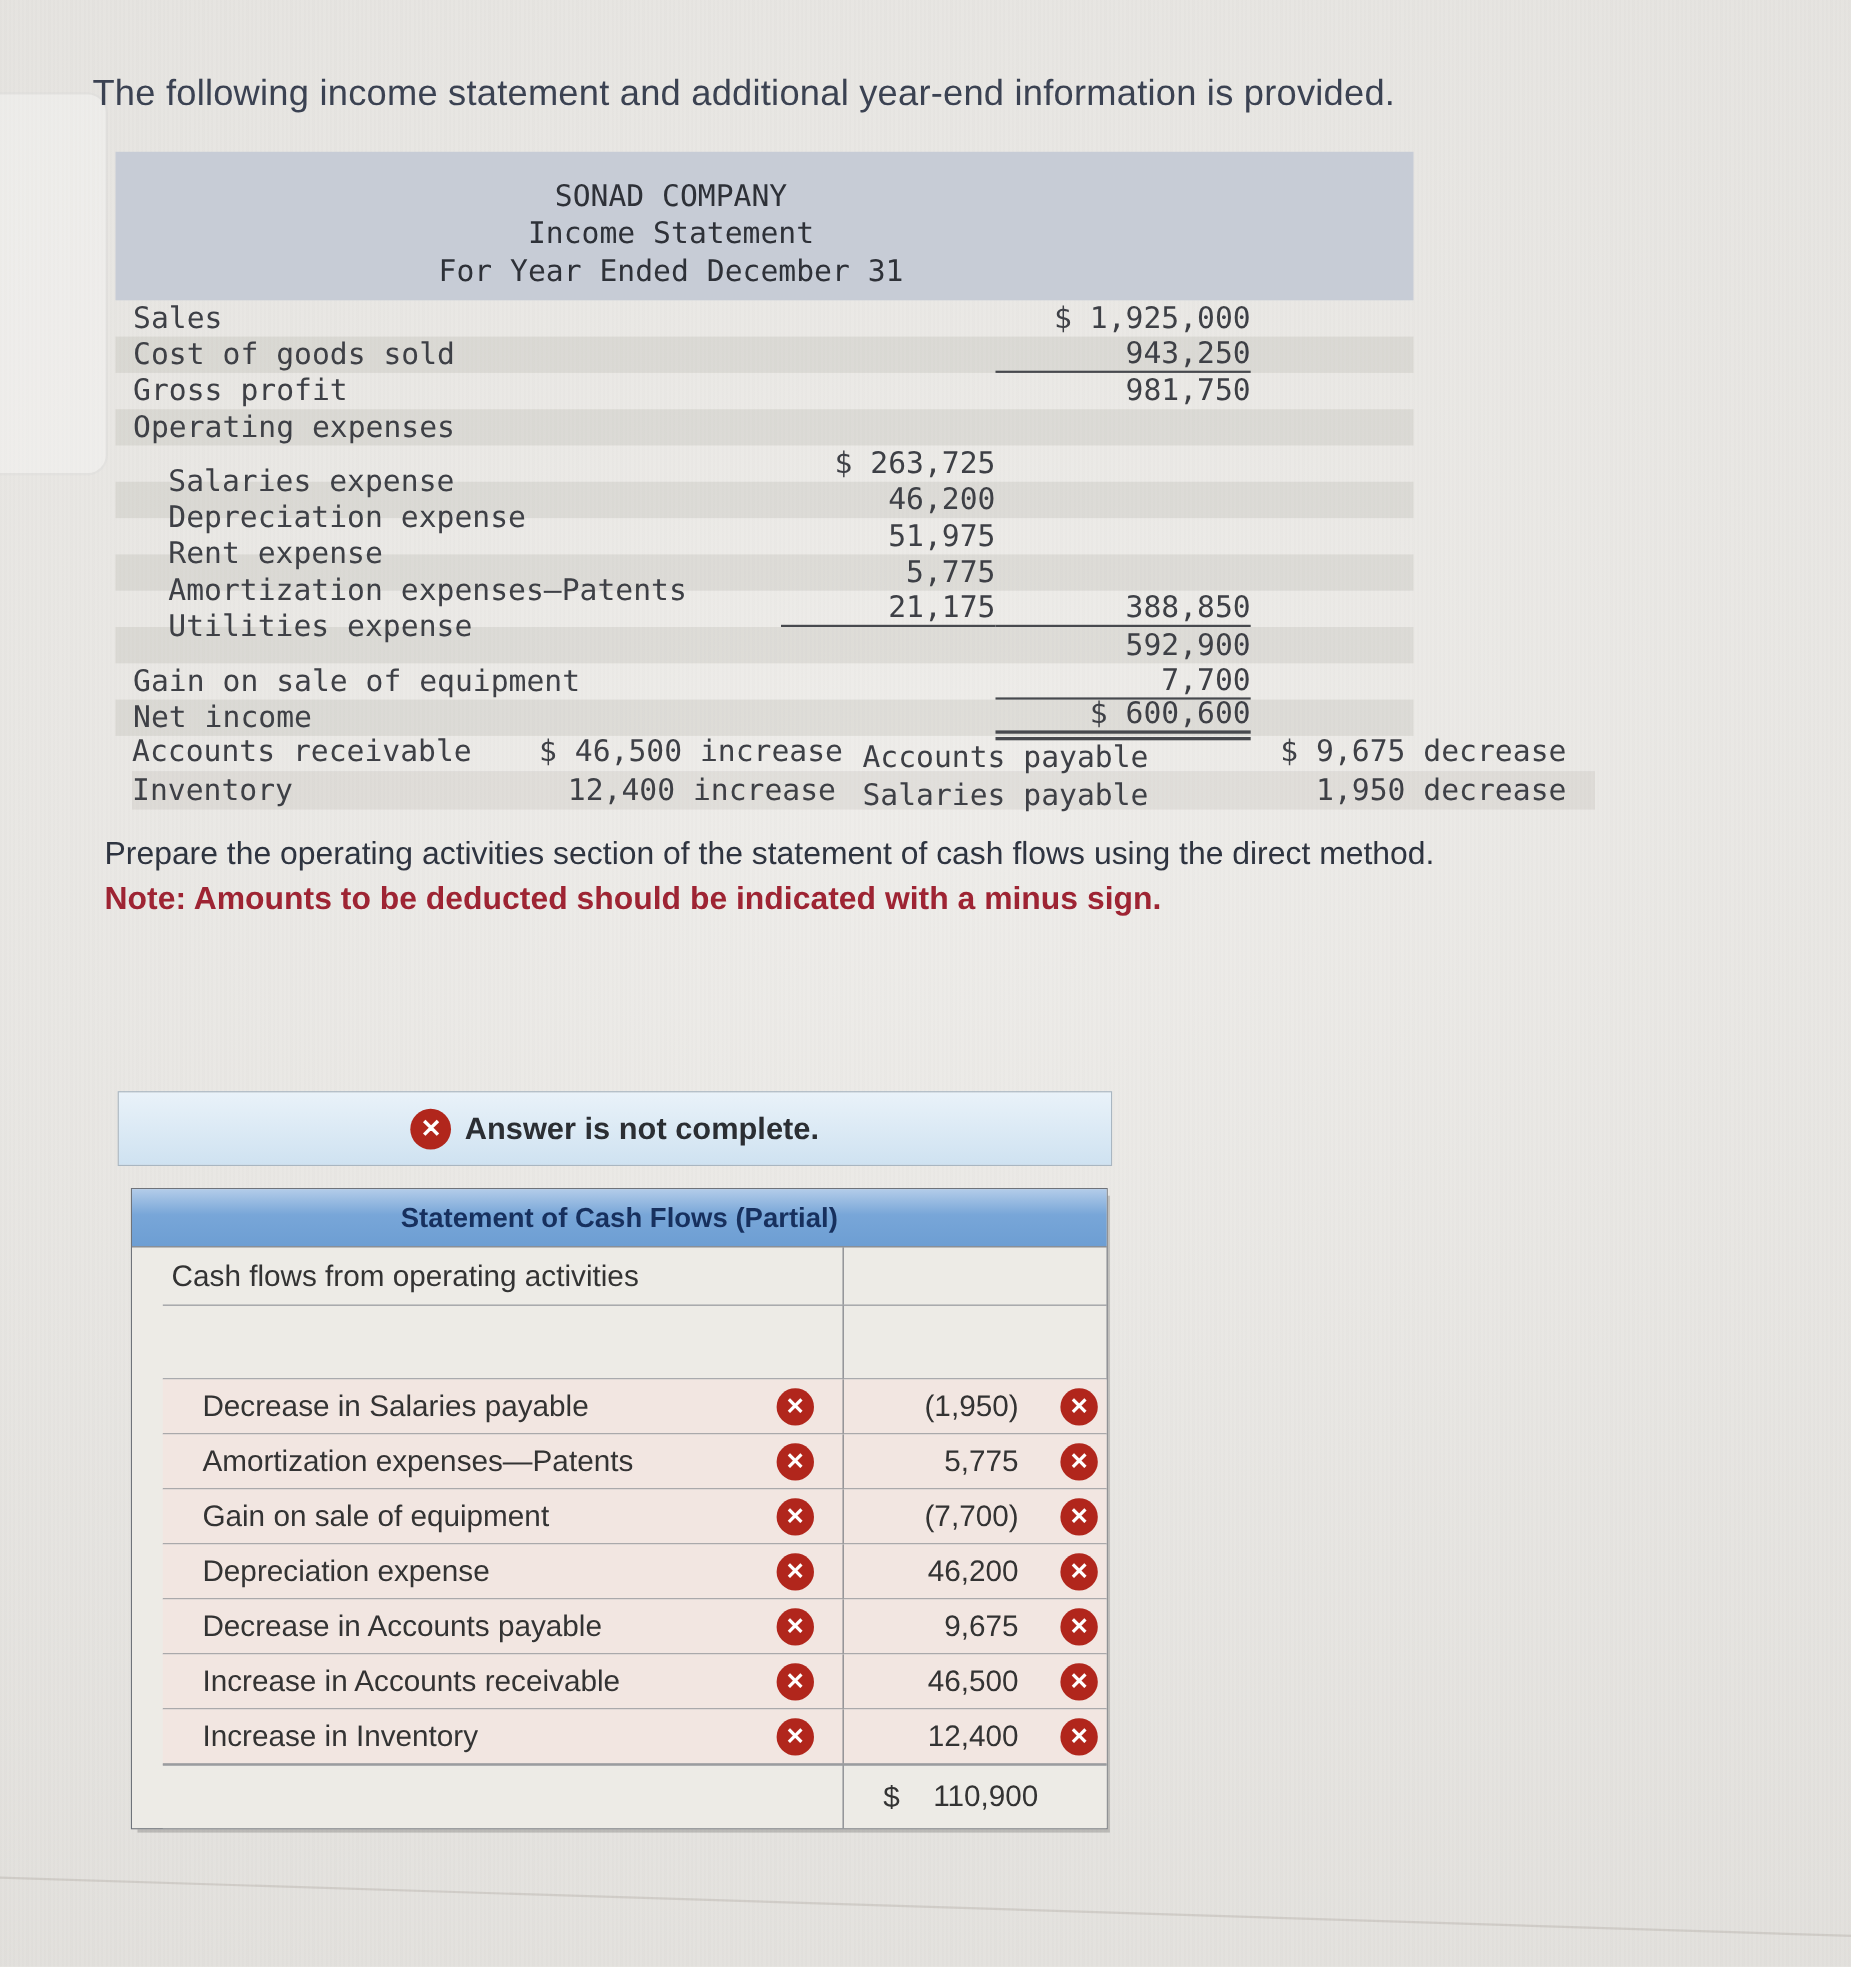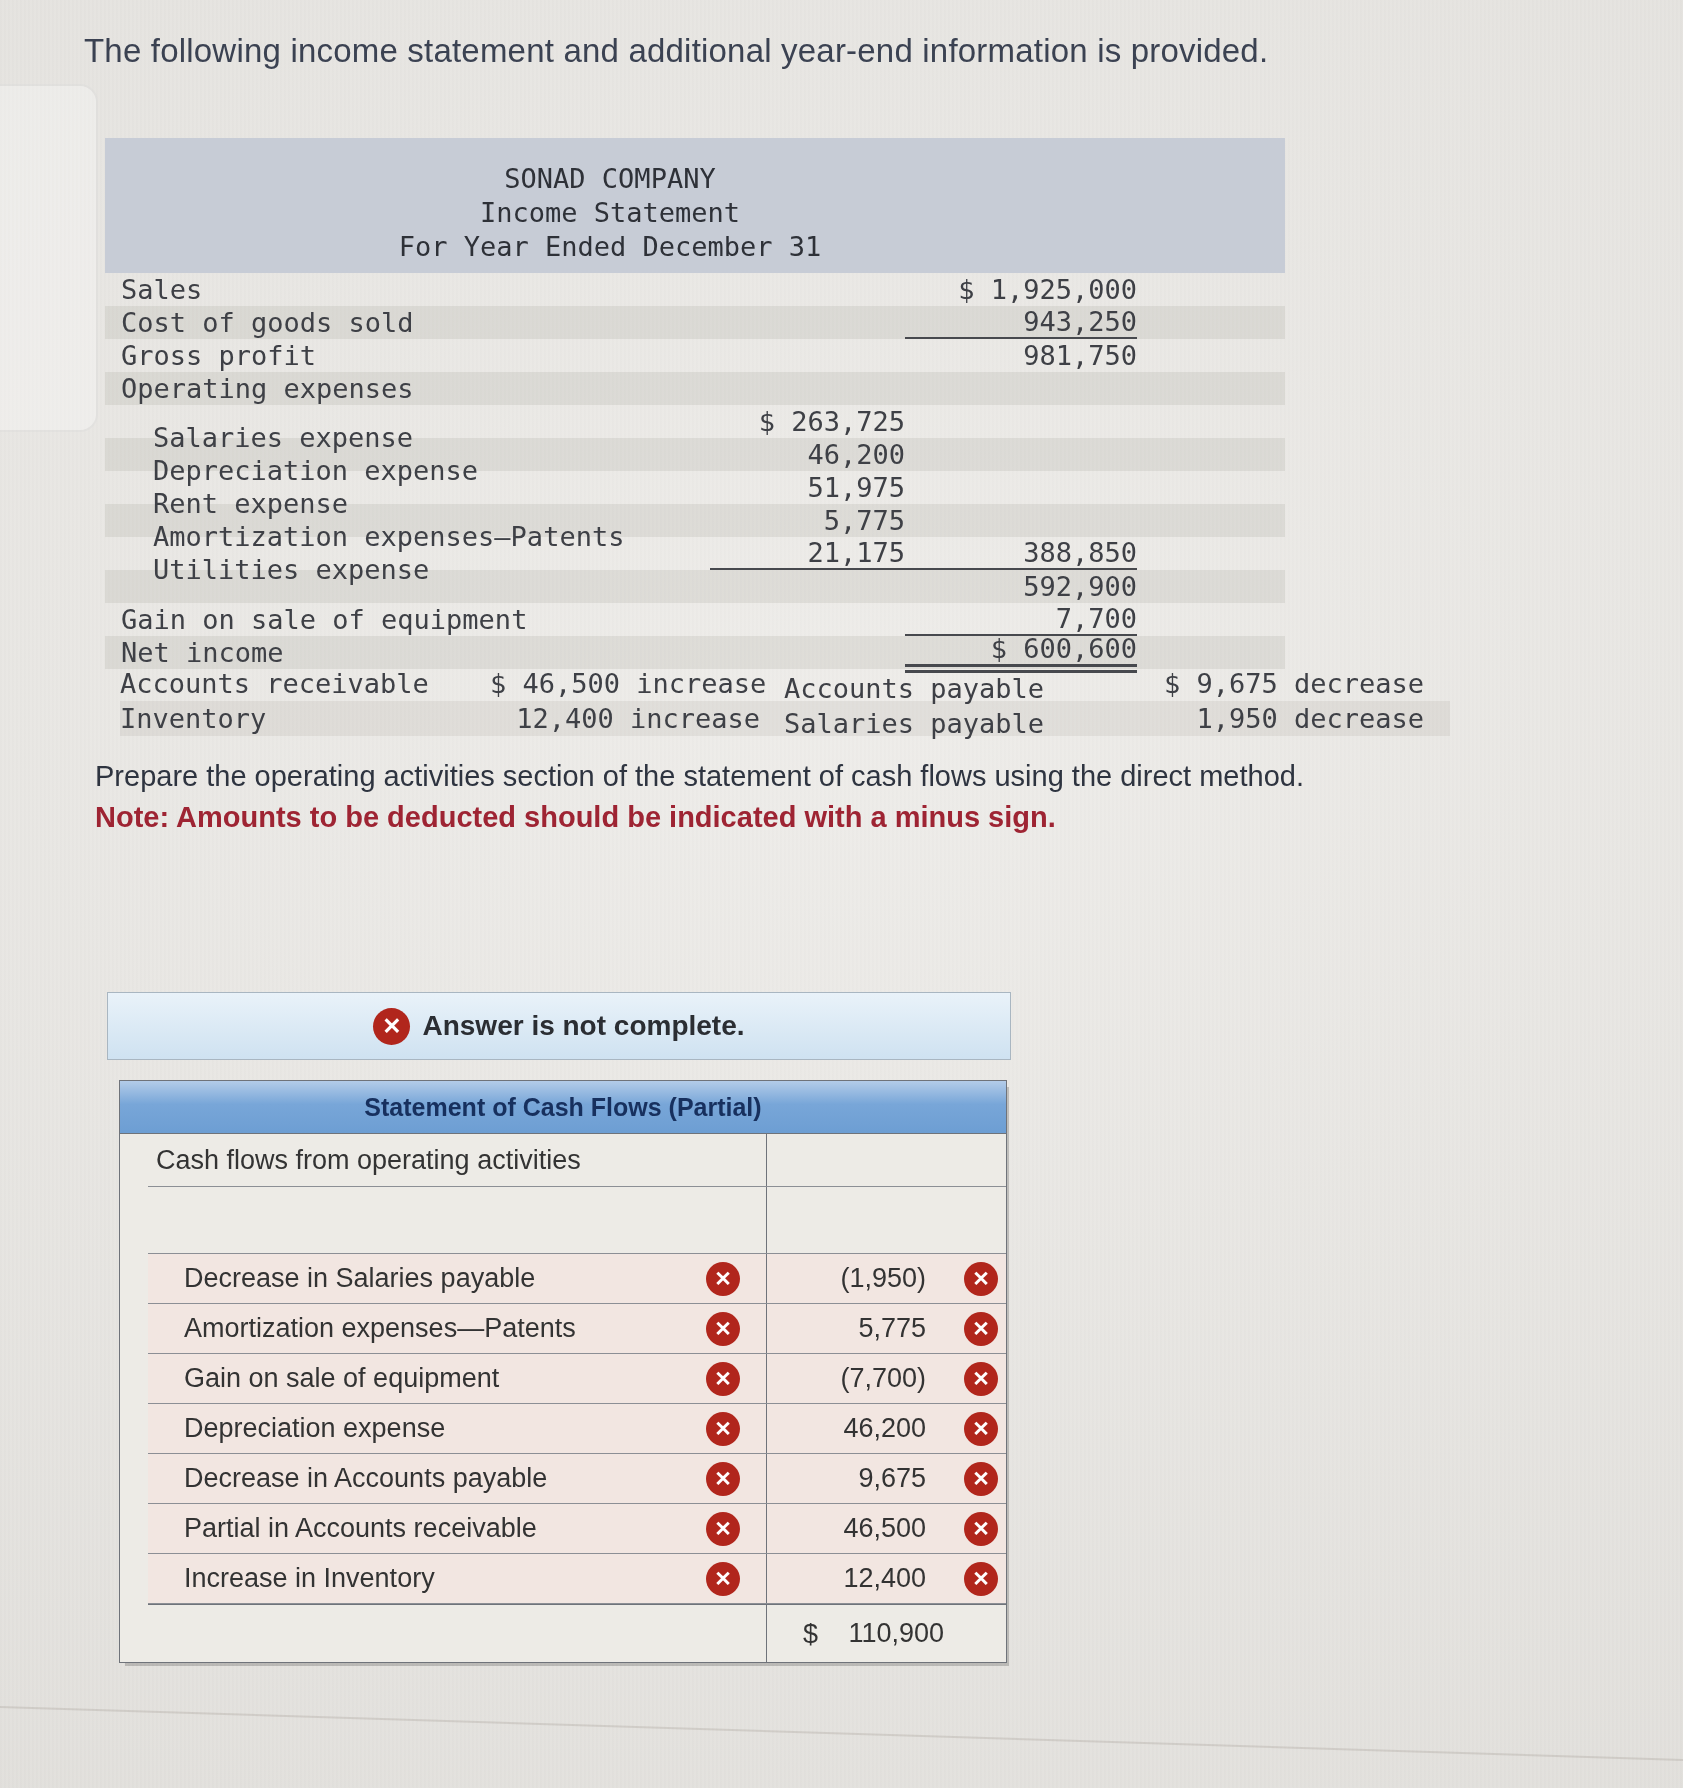--- a/index.html
+++ b/index.html
@@ -21,21 +21,21 @@
     position:absolute;left:-46px;top:84px;width:140px;height:344px;
     border:2px solid rgba(0,0,0,0.05);border-radius:18px;
     background:rgba(255,255,255,0.30);
   }
   .seam{
     position:absolute;left:0;top:1706px;width:1750px;height:2px;
     background:rgba(120,112,100,0.18);
     transform:rotate(1.8deg);transform-origin:left top;
   }
   .page-title{
-    position:absolute;left:84px;top:32px;width:1520px;
+    position:absolute;left:84px;top:65px;width:1520px;
     font-size:33px;color:#3b4252;letter-spacing:.2px;
   }
 
   
   .is-card{
     position:absolute;left:105px;top:138px;width:1180px;
     font-family:"DejaVu Sans Mono", monospace;
     color:#3e4046;font-size:27px;
   }
   .is-header{
@@ -298,21 +298,21 @@
         <span>Decrease in Accounts payable</span>
         <span class="xicon lbl-x">✕</span>
       </div>
       <div class="cf-vcell">
         <span class="val">9,675</span>
         <span class="xicon val-x">✕</span>
       </div>
     </div>
     <div class="cf-row r-item">
       <div class="cf-lcell">
-        <span>Partial in Accounts receivable</span>
+        <span>Increase in Accounts receivable</span>
         <span class="xicon lbl-x">✕</span>
       </div>
       <div class="cf-vcell">
         <span class="val">46,500</span>
         <span class="xicon val-x">✕</span>
       </div>
     </div>
     <div class="cf-row r-item">
       <div class="cf-lcell">
         <span>Increase in Inventory</span>

